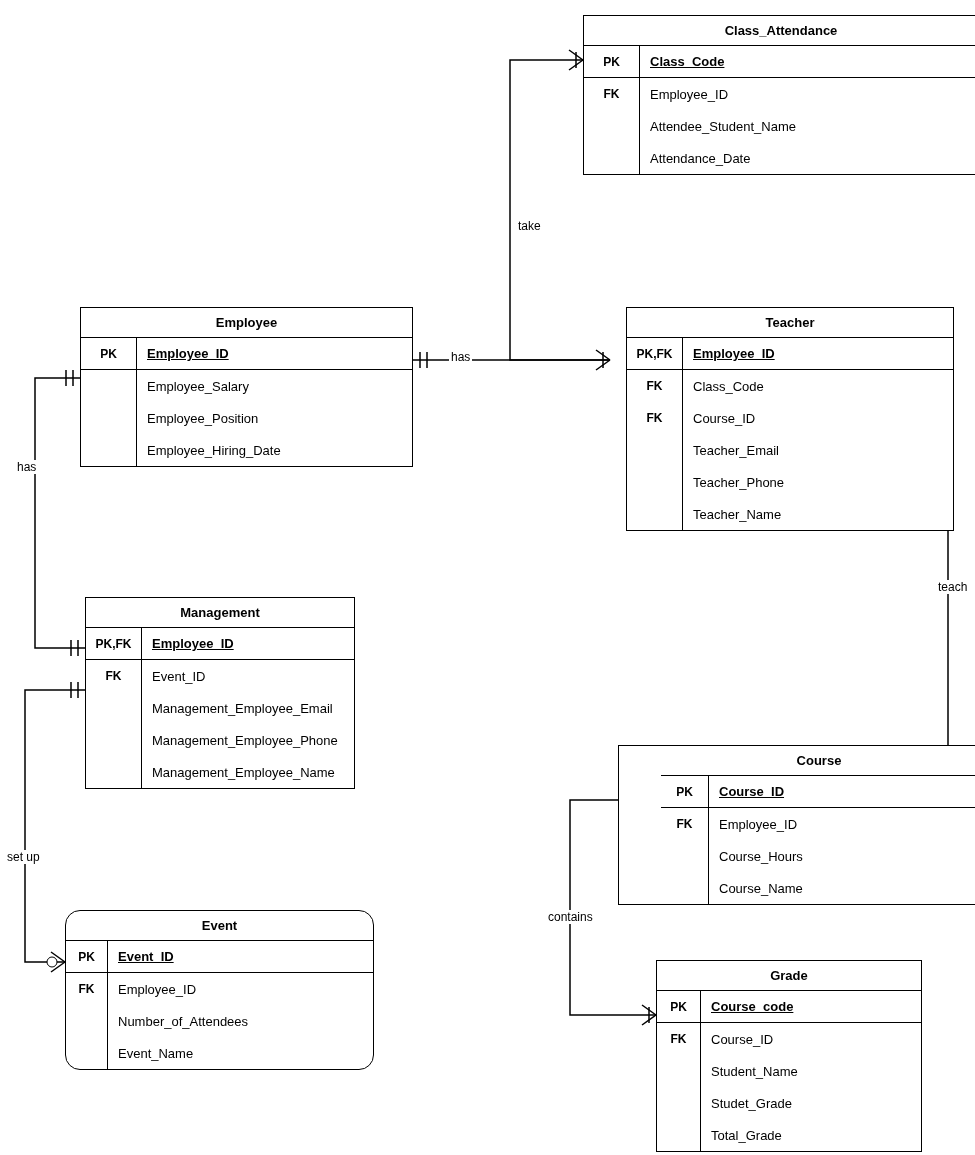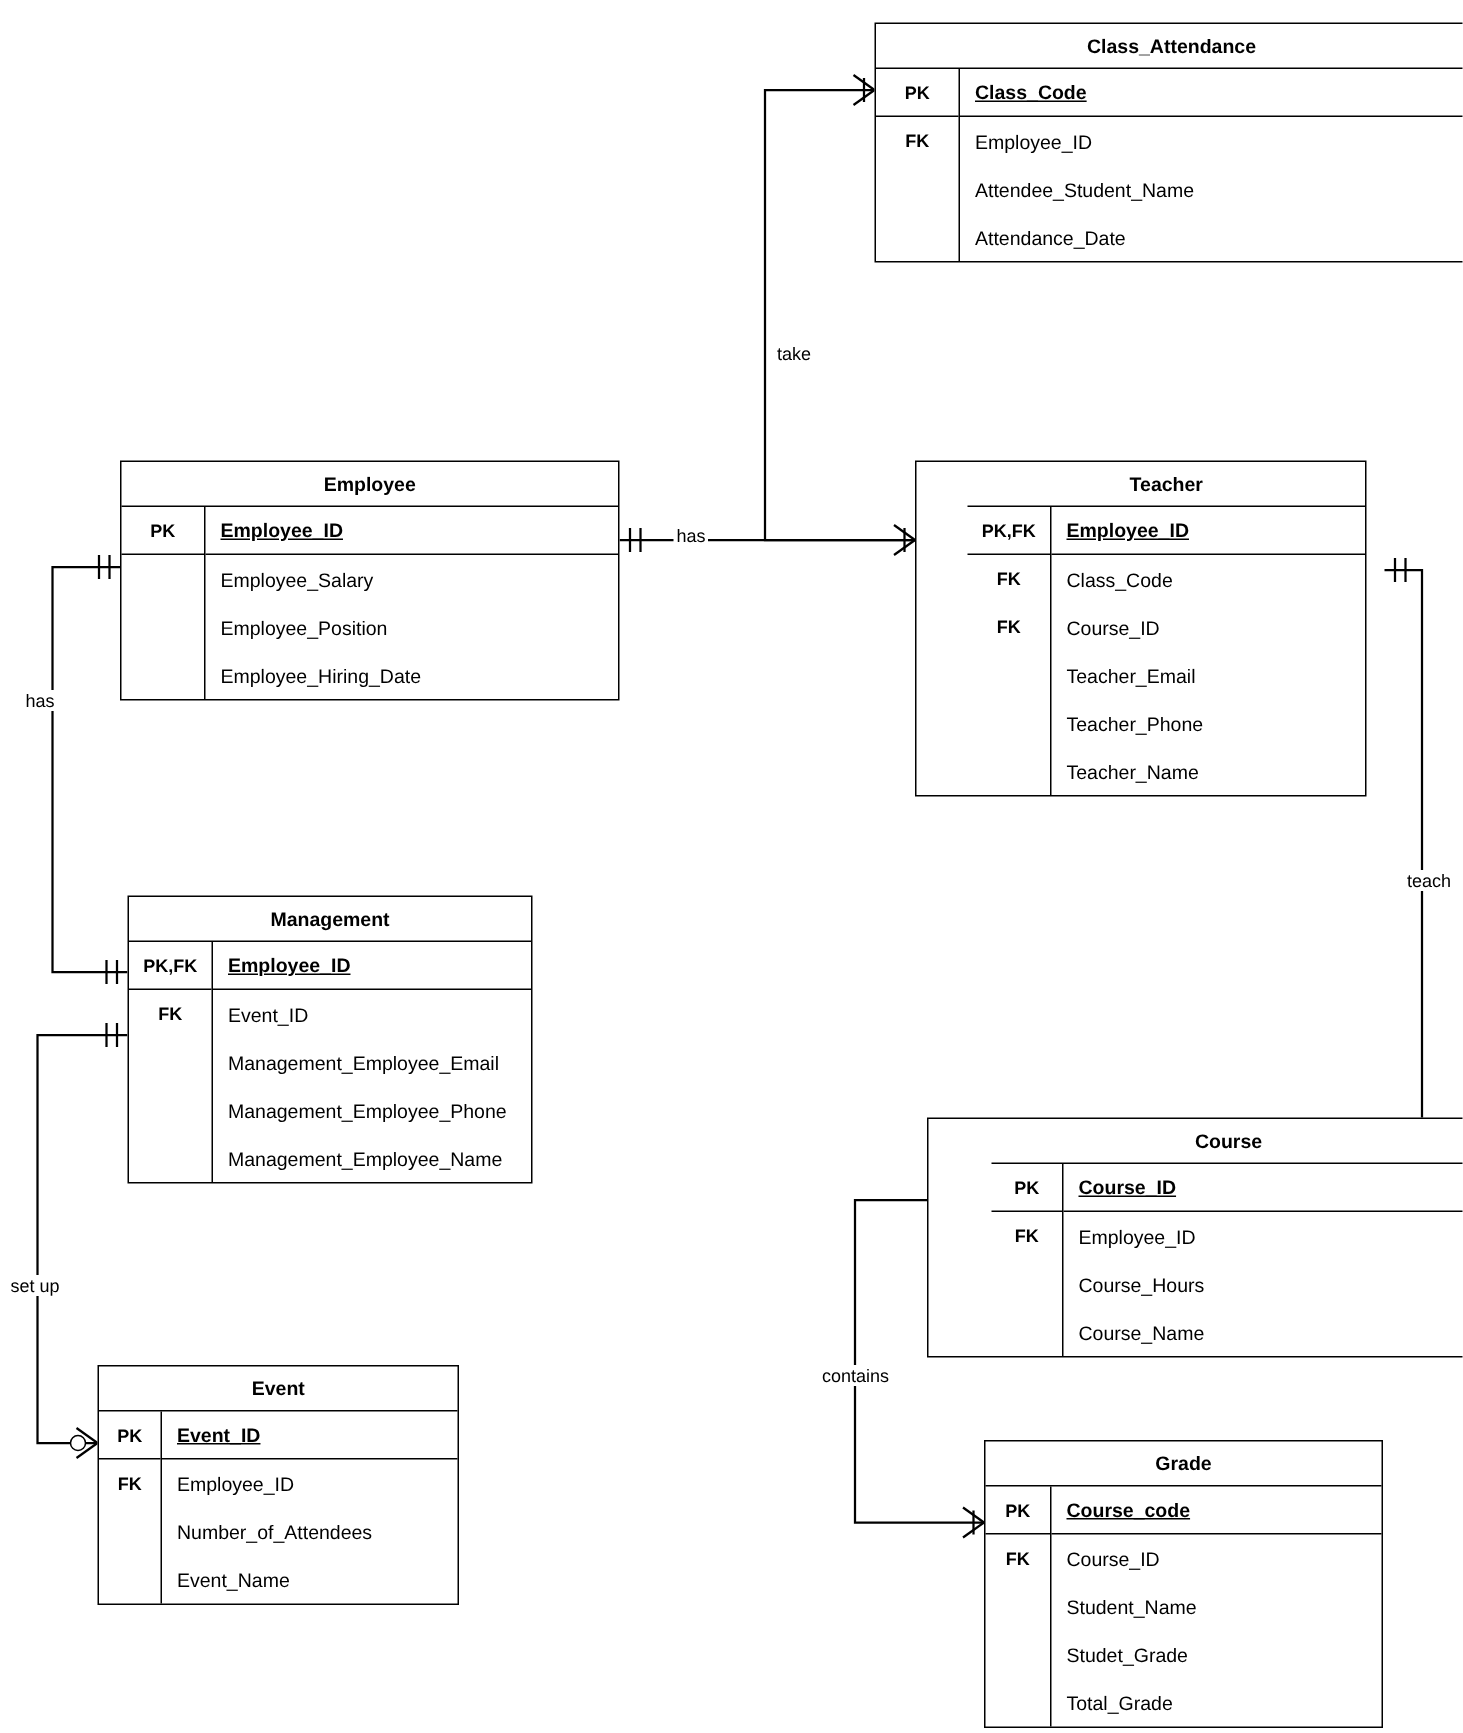--- a/index.html
+++ b/index.html
@@ -107,21 +107,21 @@
       <line x1="922" y1="795" x2="936" y2="805"></line>
 
   <polyline points="618,800 570,800 570,1015 656,1015"></polyline>
   <line x1="625" y1="792" x2="625" y2="808"></line>
       <line x1="632" y1="792" x2="632" y2="808"></line>
   <line x1="649" y1="1007" x2="649" y2="1023"></line>
   <line x1="656" y1="1015" x2="642" y2="1005"></line>
       <line x1="656" y1="1015" x2="642" y2="1025"></line>
 </svg>
 
-<div class="lbl" style="left:516px; top:219px;margin-top:10px;">take</div>
+<div class="lbl" style="left:516px; top:219px;">take</div>
 <div class="lbl" style="left:449px; top:350px;">has</div>
 <div class="lbl" style="left:15px; top:460px;">has</div>
 <div class="lbl" style="left:5px; top:850px;">set up</div>
 <div class="lbl" style="left:936px; top:580px;">teach</div>
 <div class="lbl" style="left:546px; top:910px;">contains</div>
 
 <div class="entity" style="left:583px; top:15px; width:396px;">
   <div class="entity-title">Class_Attendance</div>
   <div class="entity-body">
     <div class="key-col">
@@ -154,21 +154,21 @@
       <div class="row hr-row">
             <span class="u">Employee_ID</span>
           </div>
       <div class="row">Employee_Salary</div>
       <div class="row">Employee_Position</div>
       <div class="row">Employee_Hiring_Date</div>
     </div>
   </div>
 </div>
 
-<div class="entity" style="left:610px; top:307px; width:301px;padding-left:34px;">
+<div class="entity" style="left:626px; top:307px; width:328px;">
   <div class="entity-title">Teacher</div>
   <div class="entity-body">
     <div class="key-col">
       <div class="row hr-row">PK,FK</div>
       <div class="row">FK</div>
       <div class="row">FK</div>
       <div class="row"></div>
       <div class="row"></div>
       <div class="row"></div>
     </div>
@@ -200,21 +200,21 @@
             <span class="u">Employee_ID</span>
           </div>
       <div class="row">Event_ID</div>
       <div class="row">Management_Employee_Email</div>
       <div class="row">Management_Employee_Phone</div>
       <div class="row">Management_Employee_Name</div>
     </div>
   </div>
 </div>
 
-<div class="entity" style="left:65px; top:910px; width:241px;">
+<div class="entity" style="left:65px; top:910px; width:309px;border-radius:15px;">
   <div class="entity-title">Event</div>
   <div class="entity-body">
     <div class="key-col" style="width:42px;flex-basis:42px;">
       <div class="row hr-row">PK</div>
       <div class="row">FK</div>
       <div class="row"></div>
       <div class="row"></div>
     </div>
     <div class="attr-col">
       <div class="row hr-row">

